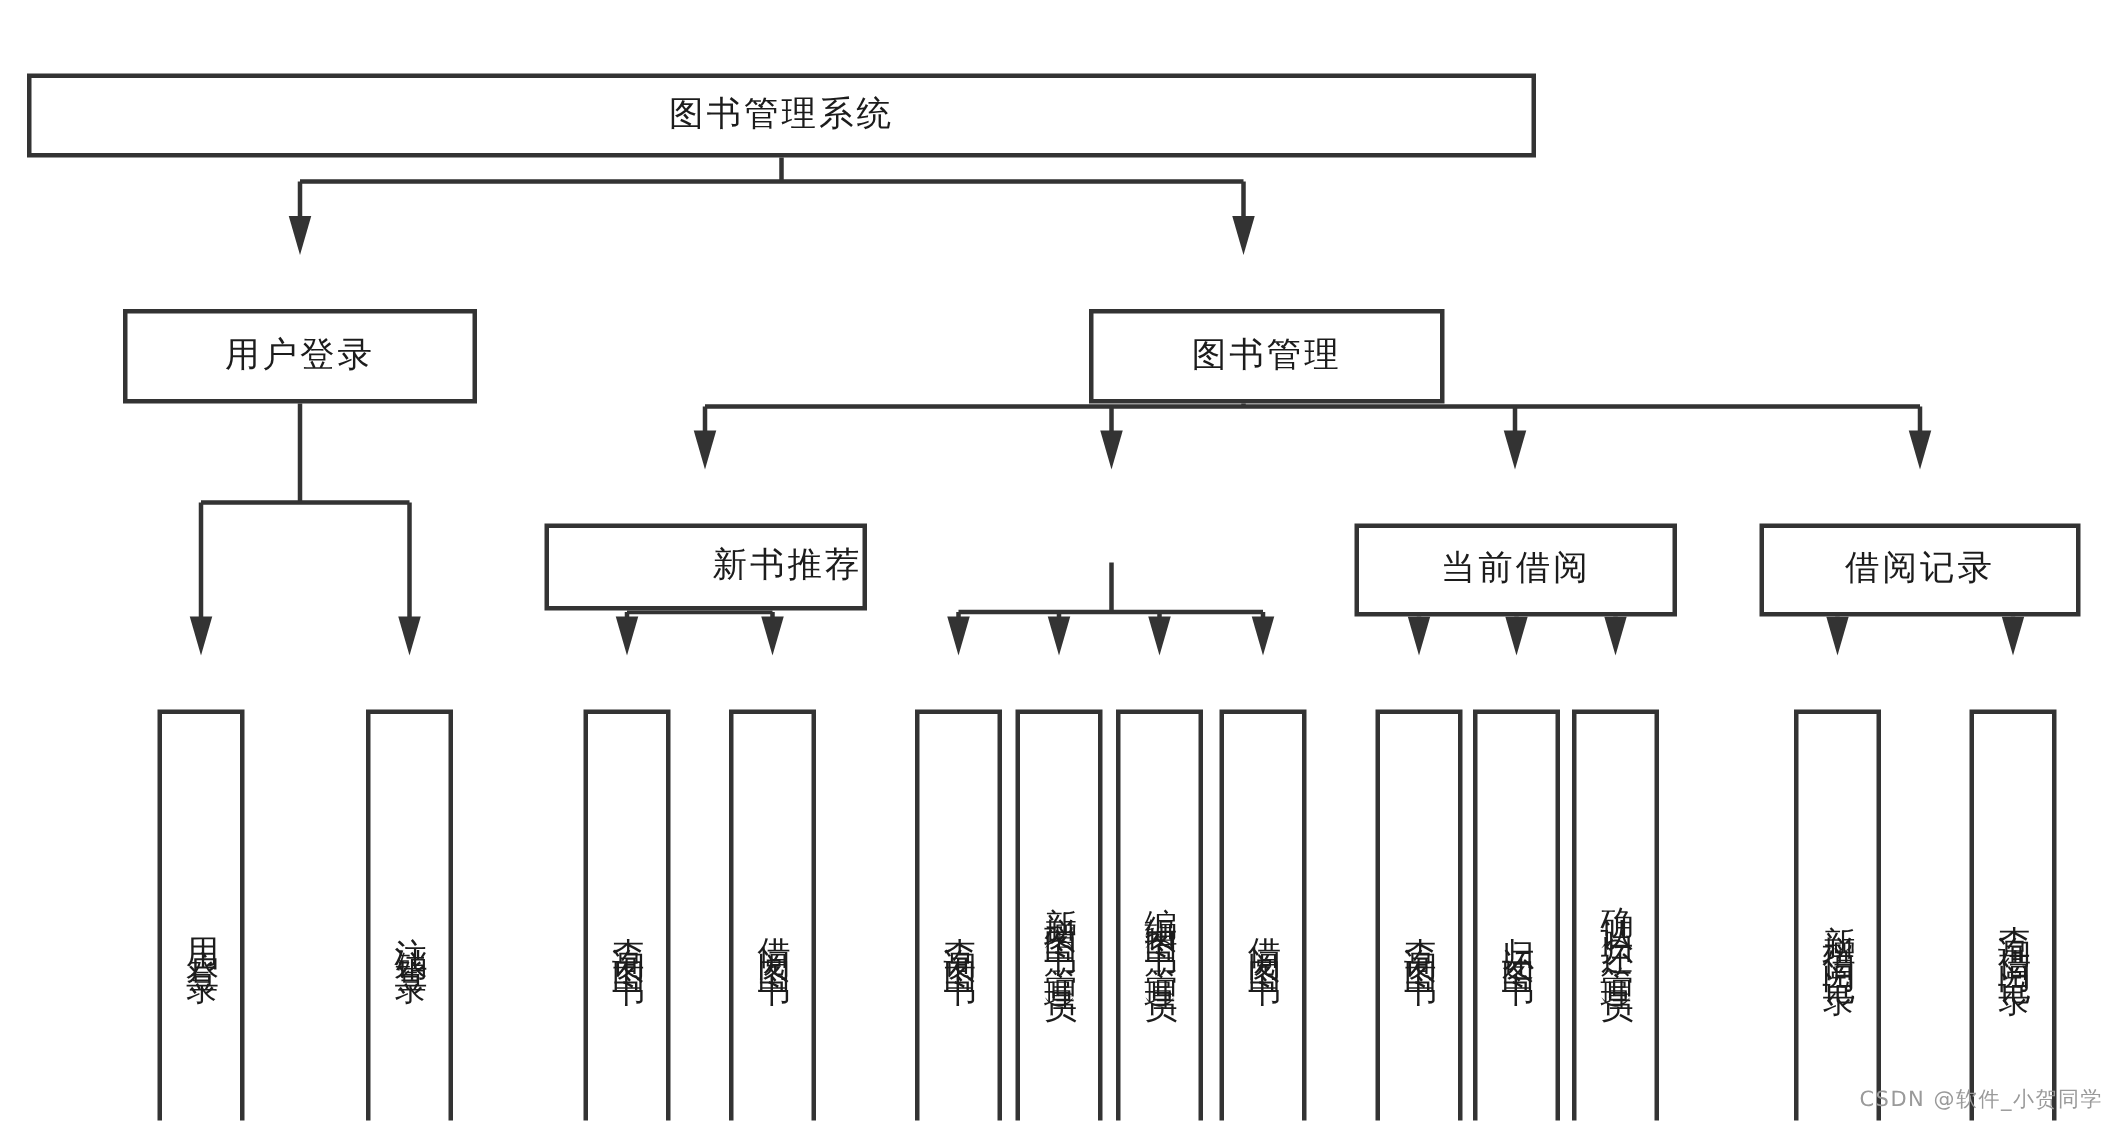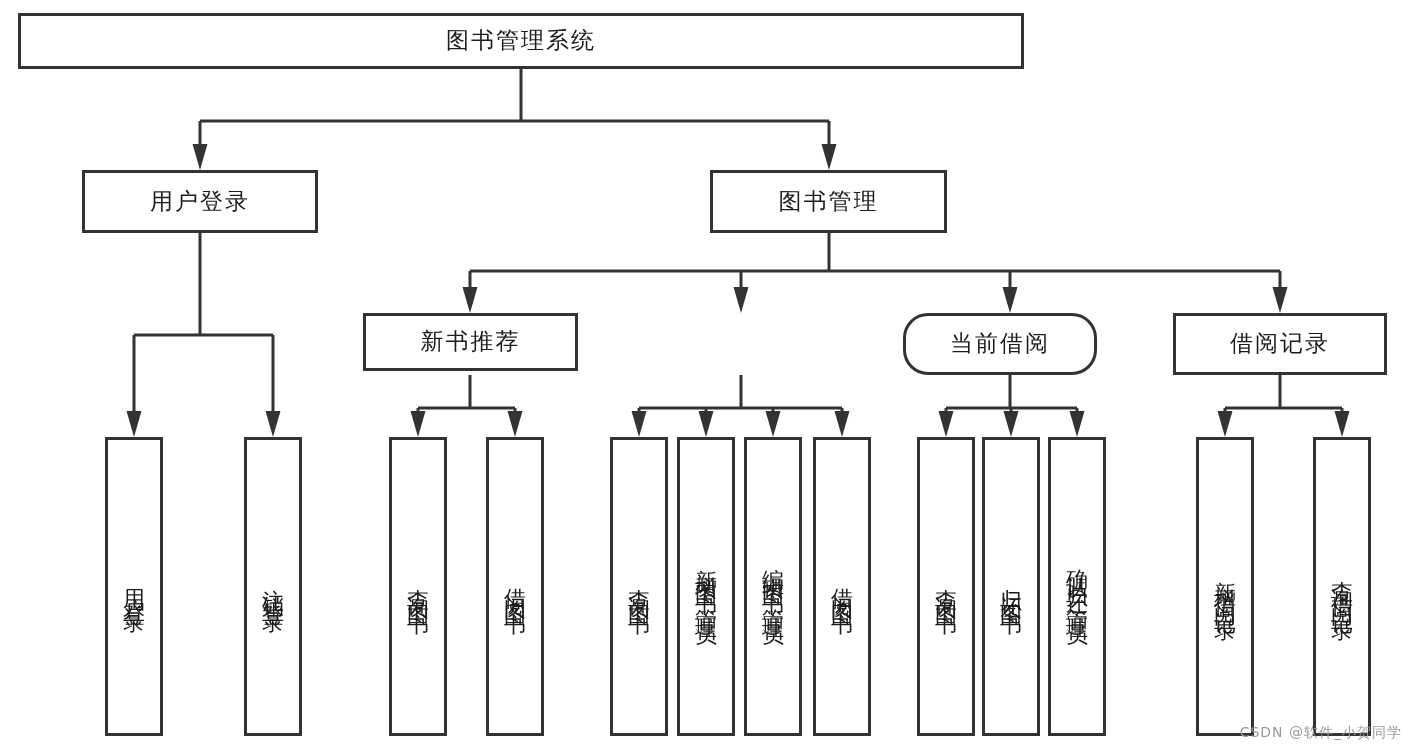--- a/index.html
+++ b/index.html
@@ -29,20 +29,21 @@
   .box{
     position:absolute;
     box-sizing:border-box;
     background:var(--background);
     border:3px solid var(--line);
     display:flex;
     align-items:center;
     justify-content:center;
     z-index:2;
     color:var(--text);
+    margin-top:36px;
   }
   .h-label{
     font-size:23px;
     letter-spacing:2px;
     color:var(--text);
     white-space:nowrap;
     line-height:1.2;
   }
   .leaf{
     width:58px;
@@ -54,24 +55,24 @@
     text-orientation:mixed;
     font-size:22px;
     letter-spacing:8px;
     line-height:1;
     color:var(--text);
     white-space:nowrap;
   }
   
   #node-root          {left:18px;  top:13px;  width:1006px; height:56px;}
   #node-user-login    {left:82px;  top:170px; width:236px;  height:63px;}
-  #node-book-mgmt     {left:710px; top:170px; width:237px;  height:63px;}
-  #node-new-book      {left:363px; top:313px; width:215px;  height:58px;}
+  #node-book-mgmt     {left:726px; top:170px; width:237px;  height:63px;}
+  #node-new-book      {left:363px; top:313px; width:215px;  height:58px;justify-content:flex-end;}
   #node-book-borrow   {left:634px; top:313px; width:214px;  height:62px;}
-  #node-current-borrow{left:903px; top:313px; width:194px;  height:62px;border-radius:25px;}
+  #node-current-borrow{left:903px; top:313px; width:215px;  height:62px;}
   #node-borrow-records{left:1173px;top:313px; width:214px;  height:62px;}
   #leaf-ul-login   {left:105px;}
   #leaf-ul-logout  {left:244px;}
   #leaf-nb-query   {left:389px;}
   #leaf-nb-borrow  {left:486px;}
   #leaf-bb-query   {left:610px;}
   #leaf-bb-add     {left:677px;}
   #leaf-bb-edit    {left:744px;}
   #leaf-bb-borrow  {left:813px;}
   #leaf-cb-query   {left:917px;}

